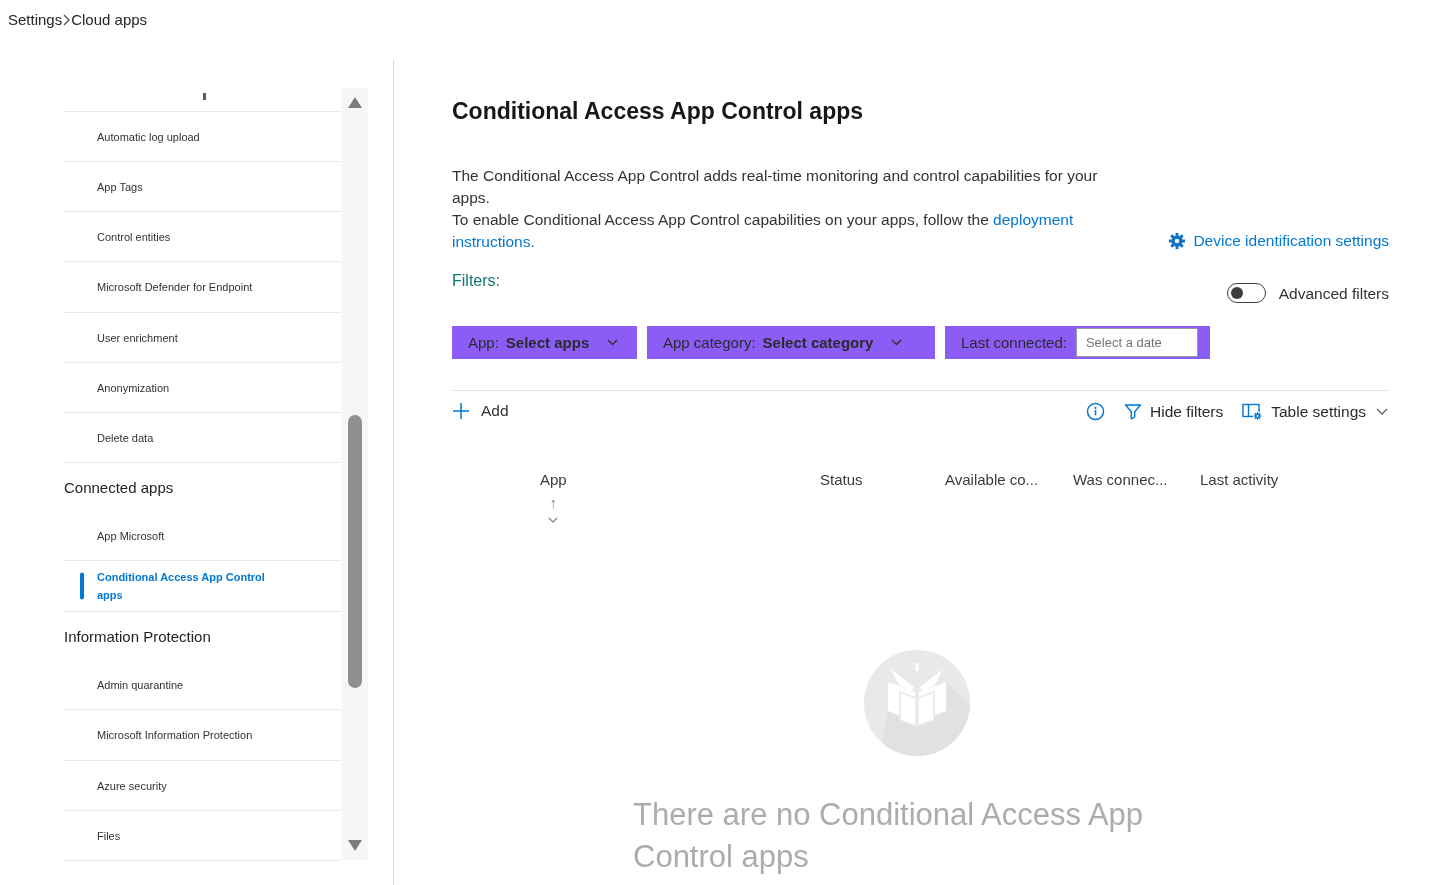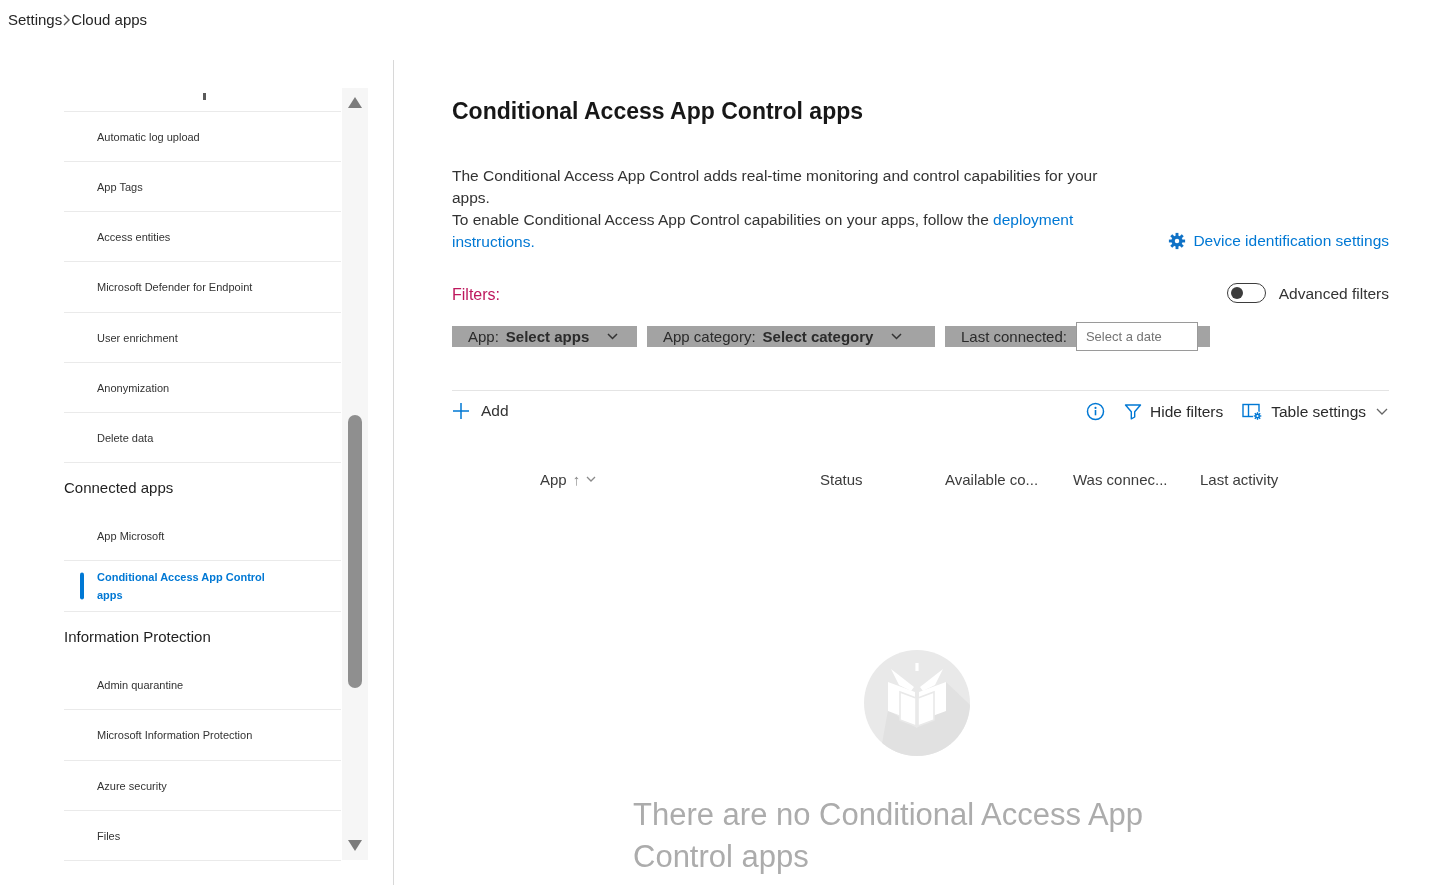--- a/index.html
+++ b/index.html
@@ -40,29 +40,29 @@
   .vdivider { position:absolute; left:393px; top:60px; bottom:0; width:1px; background:#d8d8d8; }
 
   
   .page-title { position:absolute; left:452px; top:98px; font-size:23px; font-weight:bold; color:#171717; }
   .desc { position:absolute; left:452px; top:165px; width:676px; font-size:15.5px; line-height:22px; color:#333; }
   .desc a { color:#0078d4; text-decoration:none; cursor:pointer; }
 
   .device-link { position:absolute; right:49px; top:232px; display:flex; align-items:center; gap:7px;
     font-size:15.5px; color:#0078d4; cursor:pointer; }
 
-  .filters-label { position:absolute; left:452px; top:286px; font-size:16px; color:#be185d; }
+  .filters-label { position:absolute; left:452px; top:272px; font-size:16px; color:#0f766e; }
   .adv-filters { position:absolute; right:49px; top:283px; display:flex; align-items:flex-end; gap:13px; }
   .toggle { width:39px; height:20px; border:1.5px solid #3d3d3d; border-radius:11px; background:#fff;
     position:relative; cursor:pointer; }
   .toggle .knob { position:absolute; left:3px; top:2.5px; width:12px; height:12px; border-radius:50%; background:#3d3d3d; }
   .adv-label { font-size:15.5px; color:#333; }
 
   .pills { position:absolute; left:452px; top:326px; display:flex; gap:10px; }
-  .pill { height:21px; background:#a3a3a3; display:flex; align-items:center; padding:0 16px;
+  .pill { height:33px; background:#8b5cf6; display:flex; align-items:center; padding:0 16px;
     font-size:15px; color:#2b2b2b; cursor:pointer; }
   .pill .val { font-weight:bold; margin-left:7px; }
   .pill .chev { margin-left:18px; display:flex; }
   .pill1 { width:185px; }
   .pill2 { width:288px; }
   .pill3 { width:265px; cursor:default; padding-right:10px; }
   .pill3 input { margin-left:9px; width:122px; height:29px; border:1px solid #9a9a9a; background:#fff;
     font-family:inherit; font-size:13px; color:#333; padding:0 9px; outline:none; }
   .pill3 input::placeholder { color:#757575; }
 
@@ -70,21 +70,21 @@
 
   .add-btn { position:absolute; left:452px; top:402px; display:flex; align-items:center; gap:11px;
     font-size:15.5px; color:#333; cursor:pointer; }
 
   .toolbar-right { position:absolute; right:50px; top:402px; display:flex; align-items:center; gap:19px; }
   .tb-item { display:flex; align-items:center; gap:8px; font-size:15.5px; color:#2b2b2b; cursor:pointer; }
   .tb-chev { margin-left:2px; display:flex; }
 
   
   .th { position:absolute; top:471px; font-size:15px; color:#3c3c3c; }
-  .th-app { left:540px; display:flex; align-items:center; gap:6px; cursor:pointer; }
+  .th-app { left:540px; display:flex; align-items:center; gap:6px; cursor:pointer;flex-direction:column; }
   .sort-arrow { color:#8a8a8a; font-size:15px; }
   .th-status { left:820px; }
   .th-avail { left:945px; }
   .th-was { left:1073px; }
   .th-last { left:1200px; }
 
   
   .empty-icon { position:absolute; left:864px; top:650px; width:106px; height:106px; }
   .empty-text { position:absolute; left:633px; top:794px; width:578px;
     font-size:31px; line-height:42px; font-weight:300; color:#acacac; }
@@ -110,21 +110,21 @@
     <div class="side-row partial">
         <span class="frag"></span>
       </div>
     <div class="side-row">
         <span class="lbl"><span class="lbl-inner">Automatic log upload</span></span>
       </div>
     <div class="side-row">
         <span class="lbl"><span class="lbl-inner">App Tags</span></span>
       </div>
     <div class="side-row">
-        <span class="lbl"><span class="lbl-inner">Access entities</span></span>
+        <span class="lbl"><span class="lbl-inner">Control entities</span></span>
       </div>
     <div class="side-row two">
         <span class="lbl"><span class="lbl-inner">Microsoft Defender for Endpoint</span></span>
       </div>
     <div class="side-row">
         <span class="lbl"><span class="lbl-inner">User enrichment</span></span>
       </div>
     <div class="side-row">
         <span class="lbl"><span class="lbl-inner">Anonymization</span></span>
       </div>

